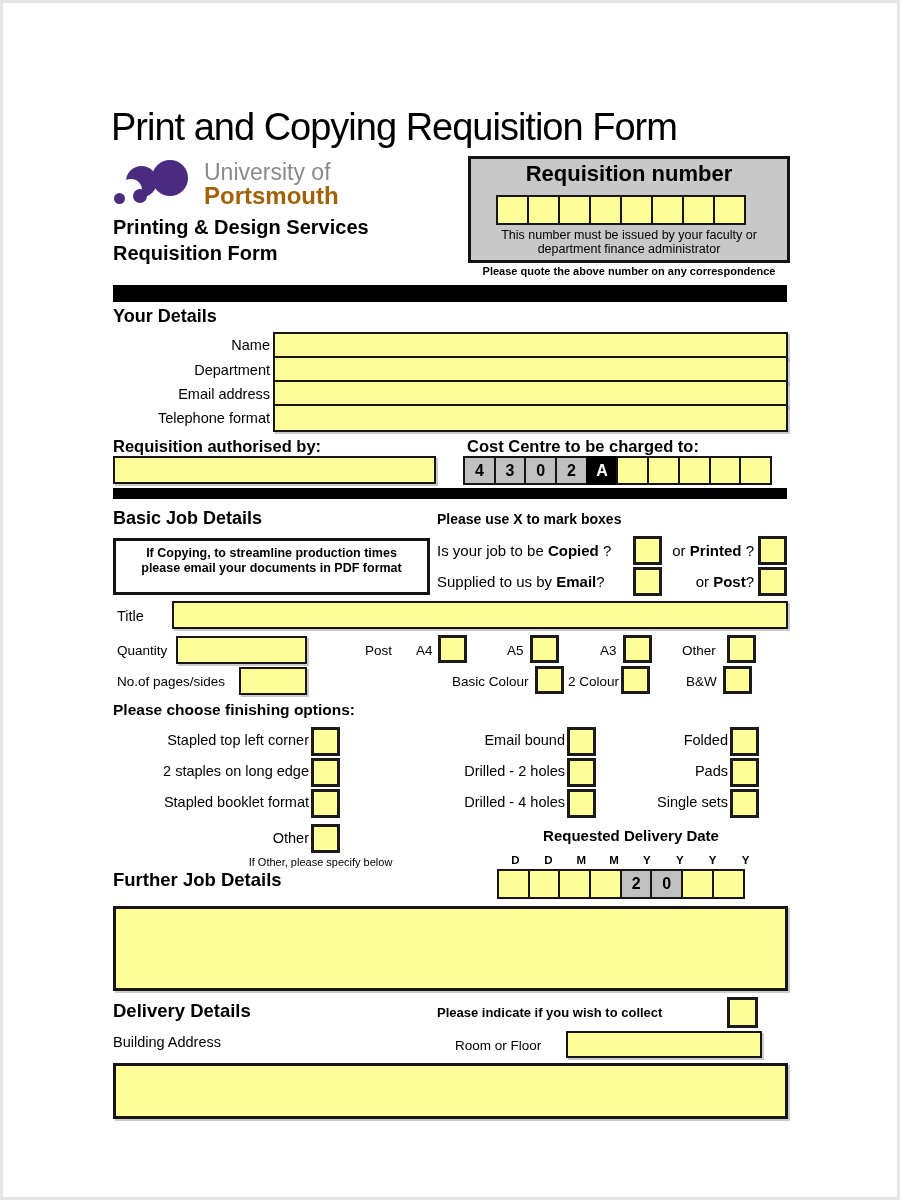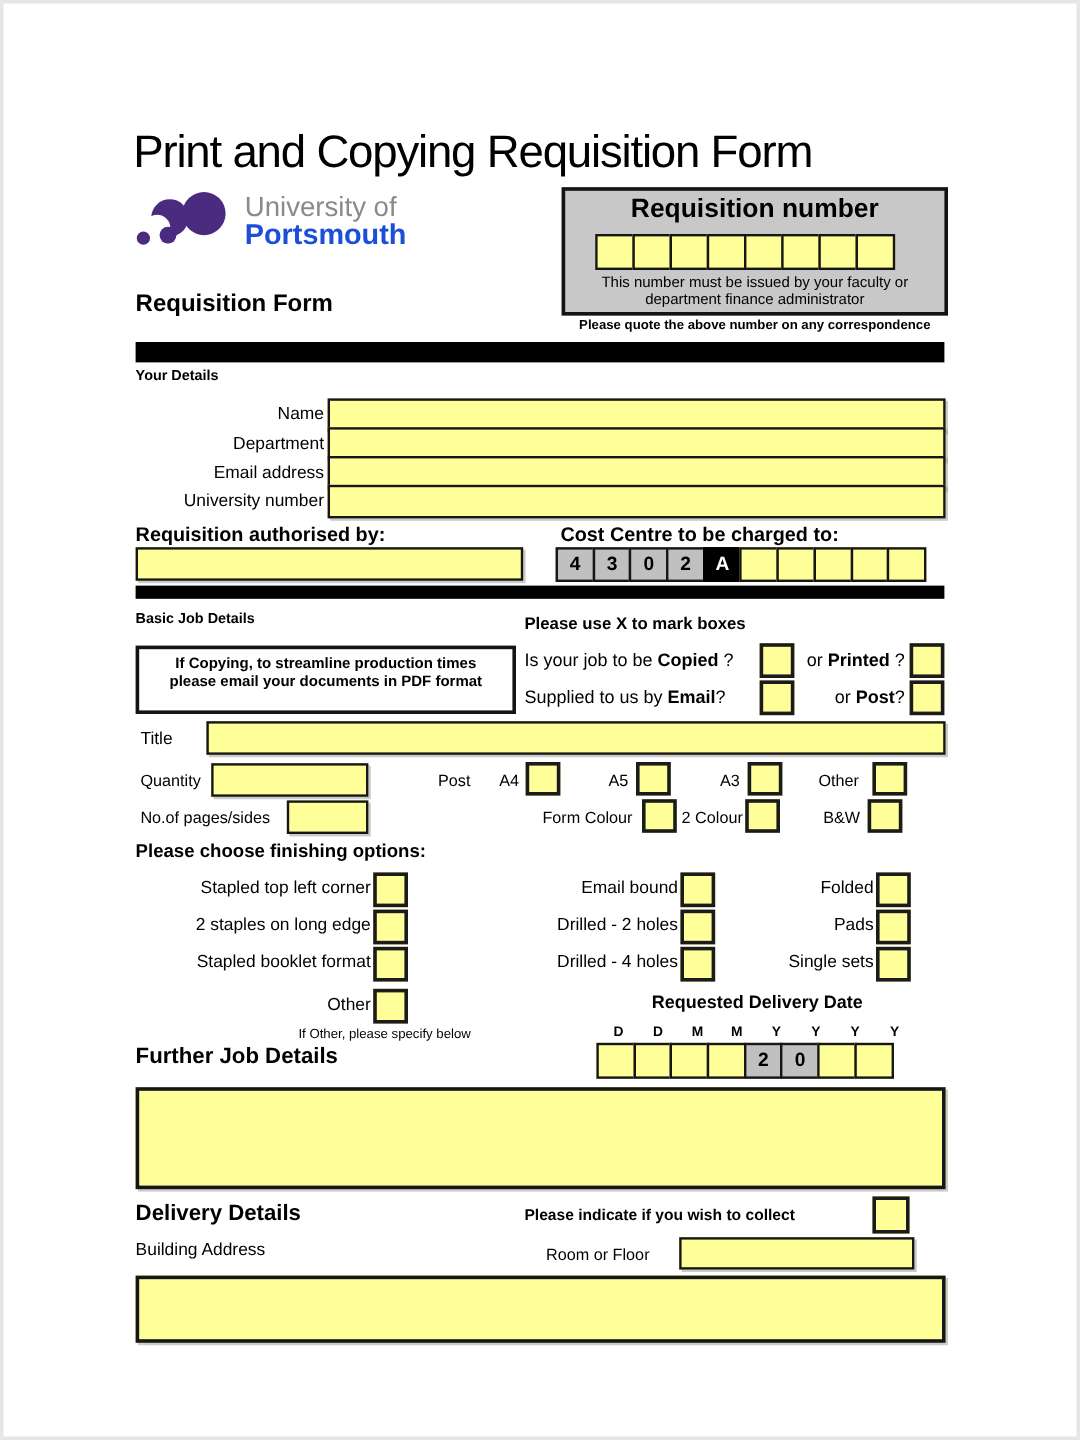--- a/index.html
+++ b/index.html
@@ -7,32 +7,32 @@
         font-family:"Liberation Sans", sans-serif;color:#000;
         box-shadow:inset 0 0 0 3px #e6e6e6;}
   .abs{position:absolute;}
   .b{font-weight:bold;}
   .main-title{left:111px;top:106px;font-size:38px;letter-spacing:-1px;white-space:nowrap;}
   
   .dot{position:absolute;border-radius:50%;background:var(--purple);}
   .cres{position:absolute;border-radius:50%;background:var(--purple);}
   .cres::after{content:"";position:absolute;left:-6px;top:13px;width:22px;height:22px;border-radius:50%;background:#fff;}
   .uni-top{left:204px;top:159px;font-size:23px;color:#8a8a8a;letter-spacing:0;}
-  .uni-bot{left:204px;top:182px;font-size:24px;font-weight:bold;color:#1d4ed8;}
+  .uni-bot{left:204px;top:182px;font-size:24px;font-weight:bold;color:#a16207;}
   .dept{left:113px;font-size:20px;font-weight:bold;}
   
   .req-panel{left:468px;top:156px;width:322px;height:107px;background:var(--panelGray);
              border:3px solid #141414;box-sizing:border-box;}
   .req-title{position:absolute;left:0;top:2px;width:100%;text-align:center;font-weight:bold;font-size:22px;}
   .req-cells{position:absolute;left:27px;top:36px;display:flex;}
   .rcell{width:33px;height:30px;background:var(--yellow);border:2px solid #161616;box-sizing:border-box;margin-left:-2px;}
   .req-note{position:absolute;left:4px;right:4px;top:69px;text-align:center;font-size:12.5px;line-height:14px;}
   .quote-note{left:468px;top:265px;width:322px;text-align:center;font-weight:bold;font-size:11px;}
   .bar{position:absolute;left:113px;width:674px;background:#000;}
-  .h{position:absolute;font-weight:bold;font-size:12px;}
+  .h{position:absolute;font-weight:bold;font-size:18px;}
   .lbl{position:absolute;font-size:14.5px;white-space:nowrap;}
   .lblr{position:absolute;font-size:14.5px;white-space:nowrap;text-align:right;}
   .sm{font-size:13.5px;}
   .fld{position:absolute;background:var(--yellow);border:2px solid #161616;box-sizing:border-box;
        box-shadow:2px 2px 0 rgba(140,140,140,.45);}
   .fld3{border-width:3px;}
   .chk{position:absolute;width:29px;height:29px;background:var(--yellow);border:3px solid #1b1b1b;box-sizing:border-box;}
   .cellrow{position:absolute;display:flex;}
   .cell{width:32.7px;height:29px;border:2px solid #161616;box-sizing:border-box;margin-left:-2px;
         display:flex;align-items:center;justify-content:center;font-weight:bold;font-size:16px;}
@@ -55,20 +55,21 @@
   <div class="abs main-title">Print and Copying Requisition Form</div>
 
   <div class="abs" style="left:113px;top:158px;width:90px;height:60px;">
     <span class="dot" style="left:39px;top:2px;width:36px;height:36px;"></span>
     <span class="cres" style="left:13px;top:8px;width:31px;height:31px;"></span>
     <span class="dot" style="left:20px;top:31px;width:14px;height:14px;"></span>
     <span class="dot" style="left:1px;top:35px;width:11px;height:11px;"></span>
   </div>
   <div class="abs uni-top">University of</div>
   <div class="abs uni-bot">Portsmouth</div>
+  <div class="abs dept" style="top:216px;">Printing &amp; Design Services</div>
   <div class="abs dept" style="top:242px;">Requisition Form</div>
 
   <div class="abs req-panel">
     <div class="req-title">Requisition number</div>
     <div class="req-cells">
       <span class="rcell"></span>
       <span class="rcell"></span>
       <span class="rcell"></span>
       <span class="rcell"></span>
       <span class="rcell"></span>
@@ -83,21 +84,21 @@
   <div class="bar" style="top:285px;height:17px;"></div>
 
   <div class="h" style="left:113px;top:306px;">Your Details</div>
 
   <div class="lblr" style="left:113px;width:157px;top:337px;">Name</div>
   <div class="fld" style="left:273px;top:332px;width:515px;height:28px;"></div>
   <div class="lblr" style="left:113px;width:157px;top:362px;">Department</div>
   <div class="fld" style="left:273px;top:356px;width:515px;height:28px;"></div>
   <div class="lblr" style="left:113px;width:157px;top:386px;">Email address</div>
   <div class="fld" style="left:273px;top:380px;width:515px;height:28px;"></div>
-  <div class="lblr" style="left:113px;width:157px;top:410px;">University number</div>
+  <div class="lblr" style="left:113px;width:157px;top:410px;">Telephone format</div>
   <div class="fld" style="left:273px;top:404px;width:515px;height:28px;"></div>
 
   <div class="lbl b" style="left:113px;top:437px;font-size:16.5px;">Requisition authorised by:</div>
   <div class="lbl b" style="left:467px;top:437px;font-size:16.5px;">Cost Centre to be charged to:</div>
   <div class="fld" style="left:113px;top:456px;width:323px;height:28px;"></div>
 
   <div class="cellrow" style="left:465px;top:456px;">
     <span class="cell gray">4</span>
     <span class="cell gray">3</span>
     <span class="cell gray">0</span>
@@ -140,21 +141,21 @@
   <div class="chk" style="left:438px;top:635px;height:28px;"></div>
   <div class="lbl sm" style="left:507px;top:643px;">A5</div>
   <div class="chk" style="left:530px;top:635px;height:28px;"></div>
   <div class="lbl sm" style="left:600px;top:643px;">A3</div>
   <div class="chk" style="left:623px;top:635px;height:28px;"></div>
   <div class="lbl sm" style="left:682px;top:643px;">Other</div>
   <div class="chk" style="left:727px;top:635px;height:28px;"></div>
 
   <div class="lbl sm" style="left:117px;top:674px;">No.of pages/sides</div>
   <div class="fld" style="left:239px;top:667px;width:68px;height:28px;"></div>
-  <div class="lbl sm" style="left:452px;top:674px;">Form Colour</div>
+  <div class="lbl sm" style="left:452px;top:674px;">Basic Colour</div>
   <div class="chk" style="left:535px;top:666px;height:28px;"></div>
   <div class="lbl sm" style="left:568px;top:674px;">2 Colour</div>
   <div class="chk" style="left:621px;top:666px;height:28px;"></div>
   <div class="lbl sm" style="left:686px;top:674px;">B&amp;W</div>
   <div class="chk" style="left:723px;top:666px;height:28px;"></div>
 
   <div class="h" style="left:113px;top:701px;font-size:15.5px;">Please choose finishing options:</div>
 
   <div class="lblr" style="left:113px;width:196px;top:732px;">Stapled top left corner</div>
   <div class="chk" style="left:311px;top:727px;"></div>

